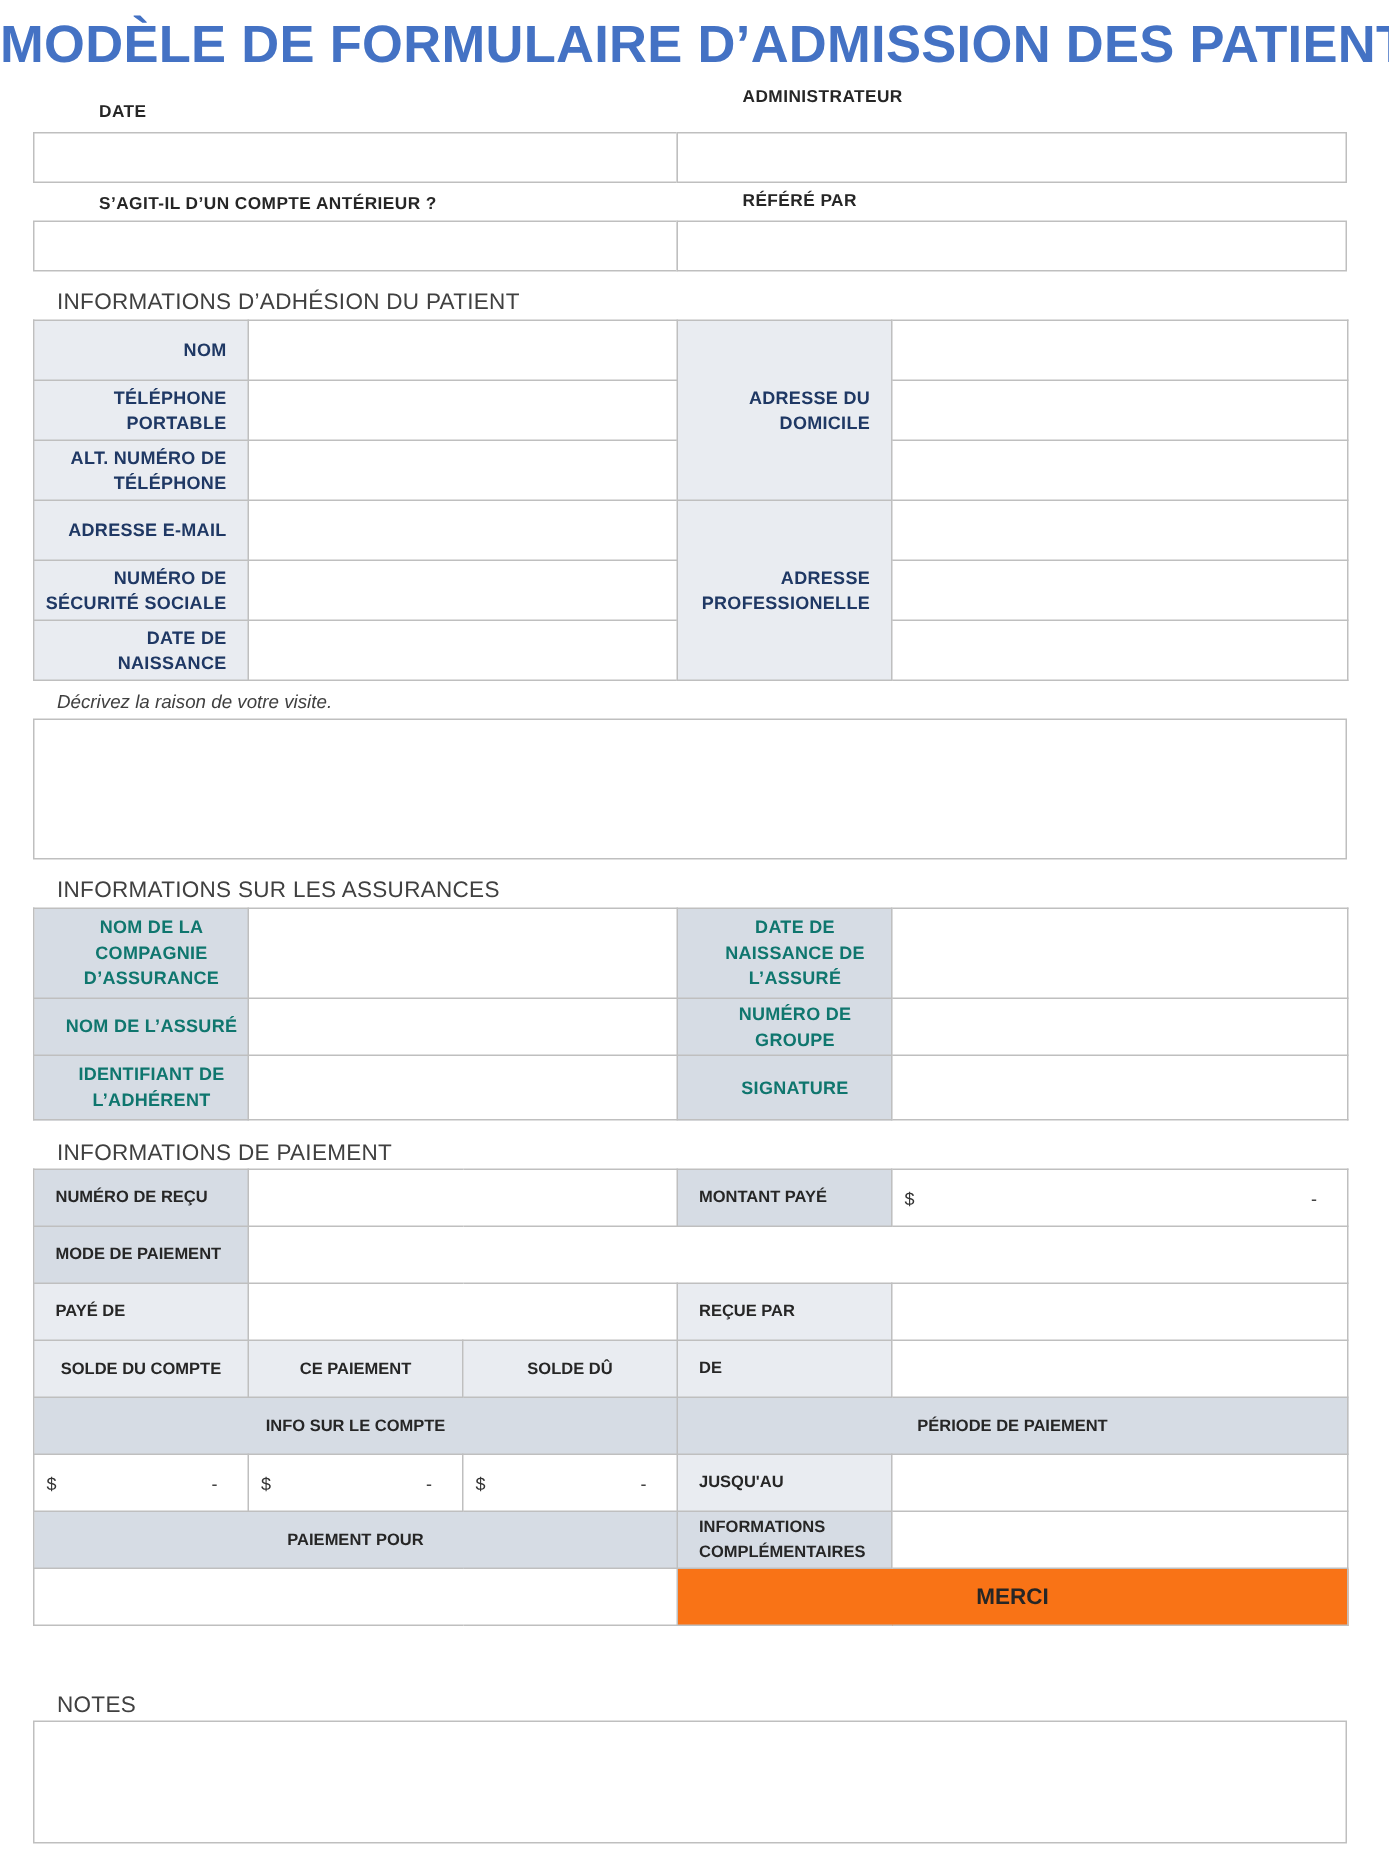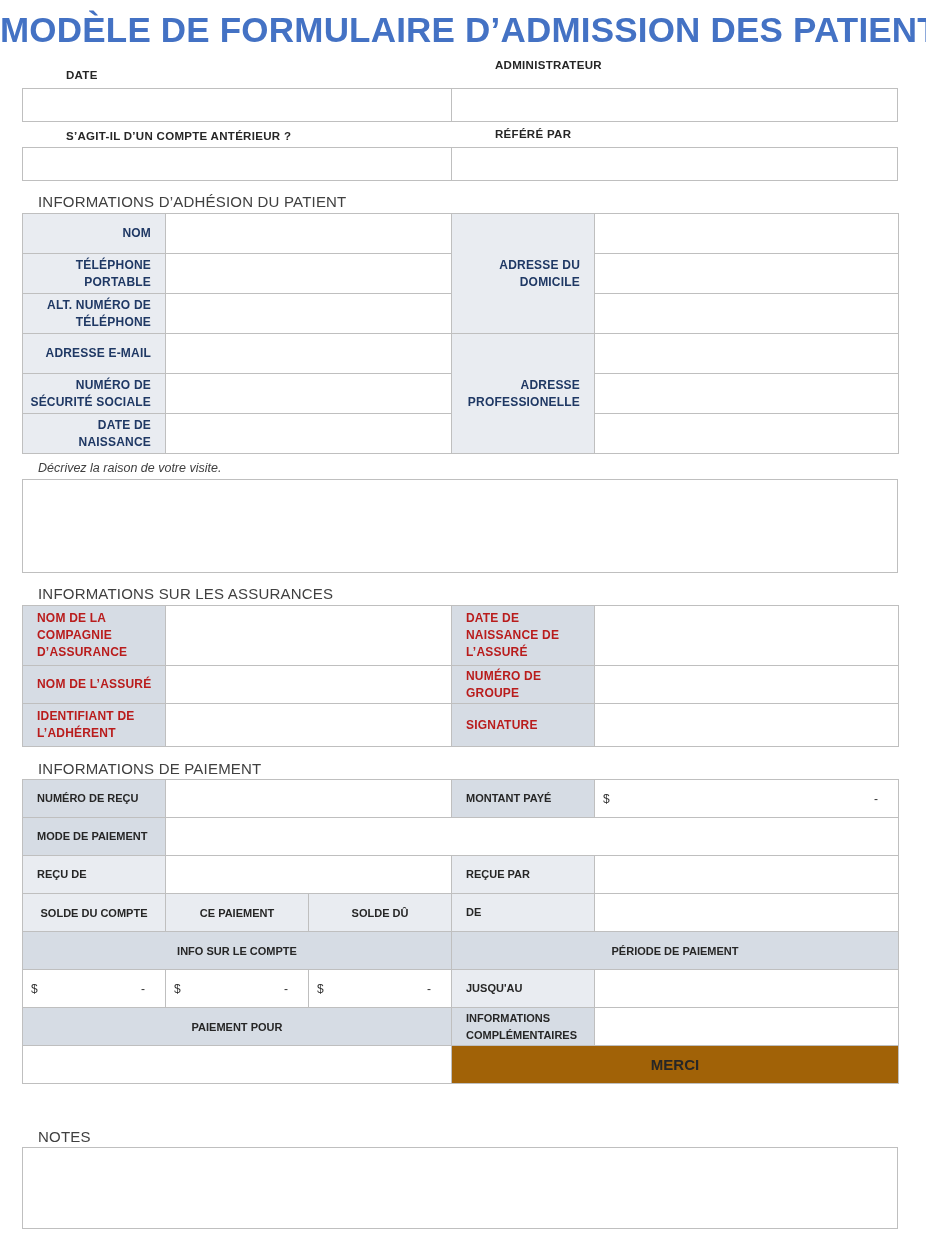--- a/index.html
+++ b/index.html
@@ -30,22 +30,22 @@
       text-align: right; padding-right: 14px; line-height: 17px; letter-spacing: 0.2px;
     }
     .pi td.val { background: #fff; }
 
     .italic-note {
       position: absolute; left: 38px; font-size: 12.5px; font-style: italic; color: #404040;
     }
 
     
     .ins td.lab {
-      background: #D6DCE4; color: #b91c1c; font-weight: bold; font-size: 12px;
-      text-align: left; padding-left: 14px; line-height: 17px; letter-spacing: 0.2px;
+      background: #D6DCE4; color: #0f766e; font-weight: bold; font-size: 12px;
+      text-align: center; padding-left: 14px; line-height: 17px; letter-spacing: 0.2px;
     }
     .ins td.val { background: #fff; }
 
     
     .pay td { height: 38px; }
     .pay td.lab {
       background: #D6DCE4; color: #262626; font-weight: bold; font-size: 11px;
       text-align: left; padding-left: 14px; line-height: 17px;
     }
     .pay td.lab-light {
@@ -55,21 +55,21 @@
     .pay td.head {
       background: #D6DCE4; color: #262626; font-weight: bold; font-size: 11px; text-align: center;
     }
     .pay td.subhead {
       background: #E9ECF1; color: #262626; font-weight: bold; font-size: 11px; text-align: center;
     }
     .pay td.val { background: #fff; font-size: 12px; color: #333; }
     .money { display: flex; justify-content: space-between; padding: 0 8px; font-size: 12px; }
     .money .dash { padding-right: 12px; }
     .pay td.merci {
-      background: #a16207; color: #262626; font-weight: bold; font-size: 15px; text-align: center;
+      background: #f97316; color: #262626; font-weight: bold; font-size: 15px; text-align: center;
     }
   </style>
 </head>
 <body>
 
 <div class="title">MODÈLE DE FORMULAIRE D’ADMISSION DES PATIENTS</div>
 
 <div class="lbl-top" style="left:38px; top:69px;">DATE</div>
 <div class="lbl-top" style="left:467px; top:59px;">ADMINISTRATEUR</div>
 <div class="box" style="left:22px; top:88px; width:430px; height:34px;"></div>
@@ -179,21 +179,21 @@
         <span>$</span>
         <span class="dash">-</span>
       </div>
     </td>
   </tr>
   <tr>
     <td class="lab">MODE DE PAIEMENT</td>
     <td class="val" colspan="4"></td>
   </tr>
   <tr>
-    <td class="lab-light">REÇU DE</td>
+    <td class="lab-light">PAYÉ DE</td>
     <td class="val" colspan="2"></td>
     <td class="lab-light">REÇUE PAR</td>
     <td class="val"></td>
   </tr>
   <tr>
     <td class="subhead">SOLDE DU COMPTE</td>
     <td class="subhead">CE PAIEMENT</td>
     <td class="subhead">SOLDE DÛ</td>
     <td class="lab-light">DE</td>
     <td class="val"></td>

